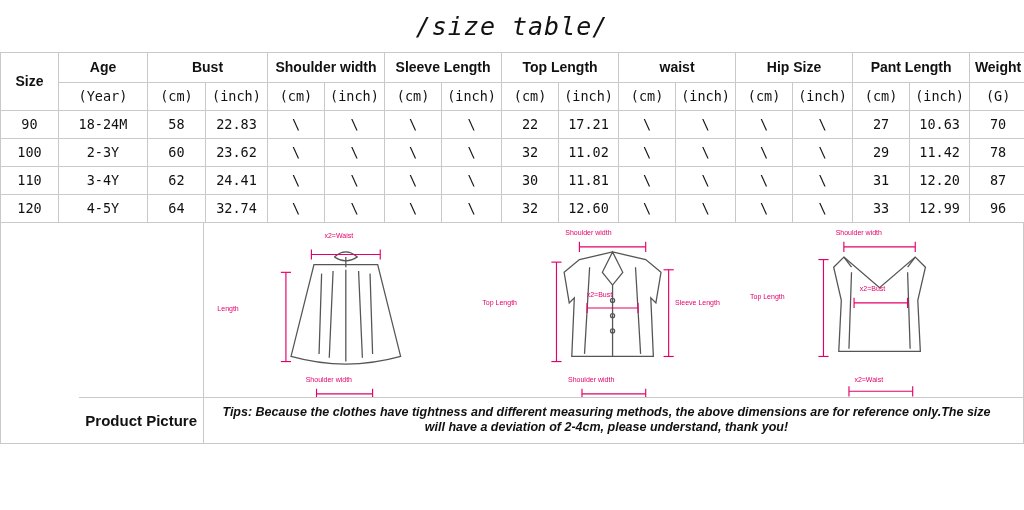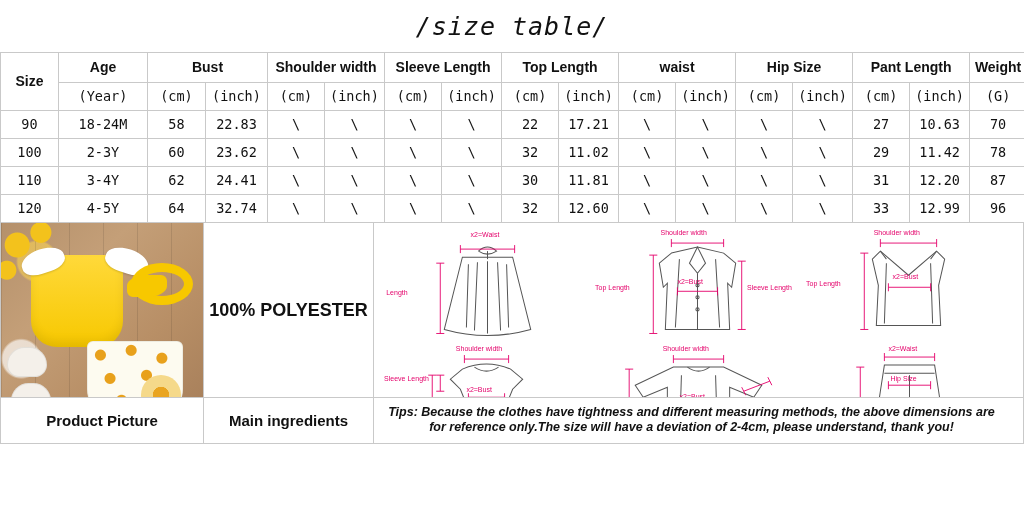--- a/index.html
+++ b/index.html
@@ -70,21 +70,21 @@
     display:flex;
     width:1024px;
     height:221px;
     border-left:1px solid #c9c9c9;
     border-right:1px solid #c9c9c9;
     border-bottom:1px solid #c9c9c9;
   }
   .col-photo {
     width:203px;
     border-right:1px solid #c9c9c9;
-    display:flex; flex-direction:column;
+    display:flex; flex-direction:row;align-items:flex-end;
   }
   .col-ing {
     width:170px;
     border-right:1px solid #c9c9c9;
     display:flex; flex-direction:column;
   }
   .col-diagram {
     flex:1;
     display:flex; flex-direction:column;
   }
@@ -357,28 +357,20 @@
           <div class="bow"></div>
           <div class="shorts"></div>
           <div class="shoe a"></div>
           <div class="shoe b"></div>
           <div class="flower"></div>
         </div>
       </div>
       <div class="cell-cap">Product Picture</div>
     </div>
 
-    <div class="col-ing">
-      <div class="cell-body">
-        <div style="position:absolute; inset:0; display:flex; align-items:center; justify-content:center; text-align:center;">
-          <span style="font-family:&quot;Liberation Sans&quot;, sans-serif; font-weight:bold; font-size:18px; color:#111;">100% POLYESTER</span>
-        </div>
-      </div>
-      <div class="cell-cap">Main ingredients</div>
-    </div>
 
     <div class="col-diagram">
       <div class="cell-body diagram-body">
         <div class="diagram-grid">
 
           <div class="diagram-cell">
             <svg viewBox="0 0 210 115" preserveAspectRatio="xMidYMid meet">
               <g fill="none" stroke="#555" stroke-width="1">
                 <path d="M80 28 L130 28 L148 100 Q105 112 62 100 Z"></path>
                 <path d="M86 35 L84 98 M95 33 L92 101 M105 32 L105 104 M115 33 L118 101 M124 35 L126 98"></path>

